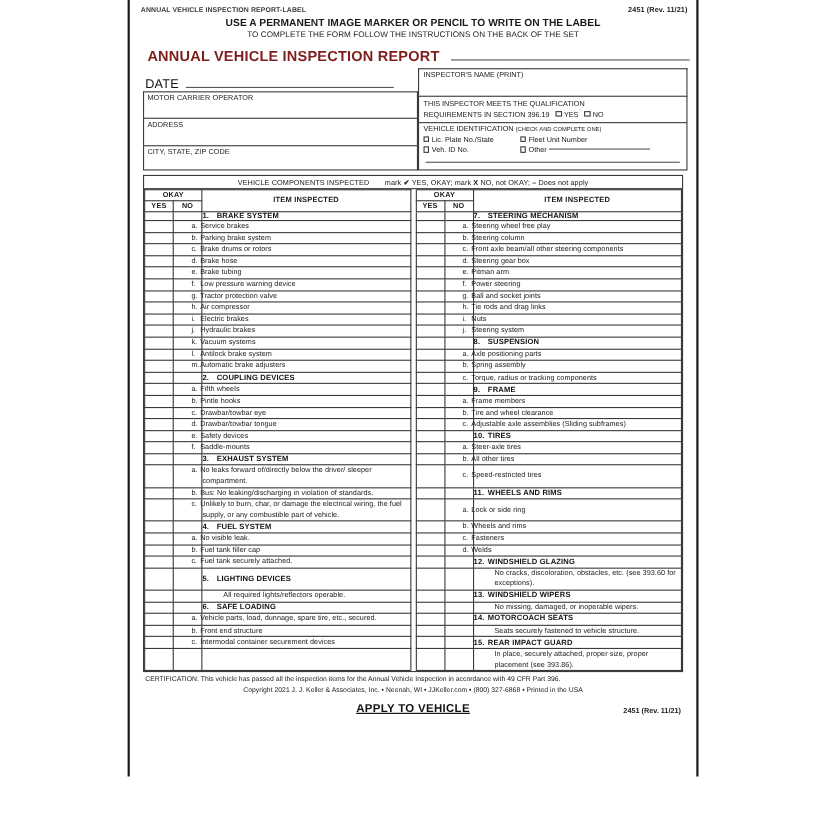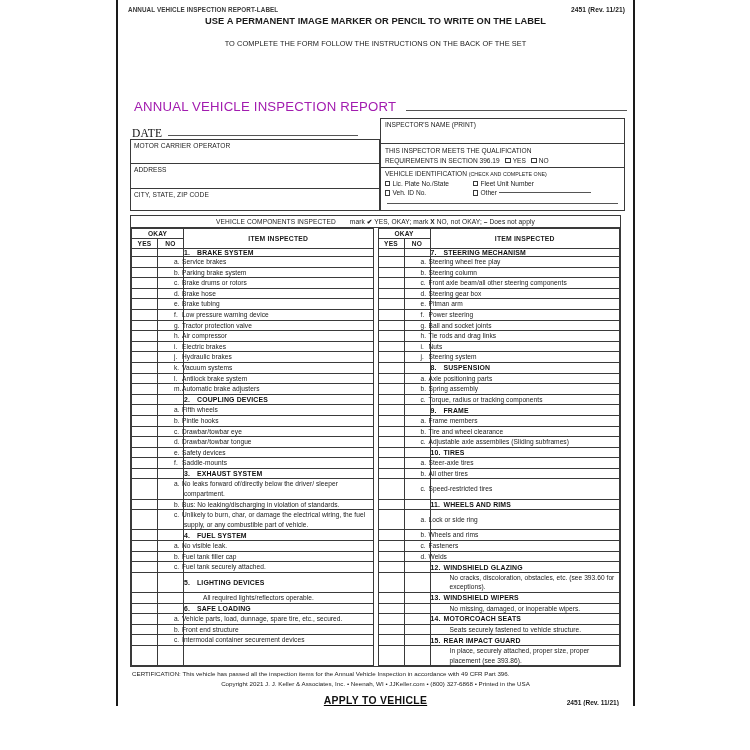--- a/index.html
+++ b/index.html
@@ -31,40 +31,40 @@
     letter-spacing: 0.1px;
     padding: 2px 2px 0 4px;
   }
   .tophead .rev { color: #1a1a1a; font-size: 6.6px; }
   .banner1 {
     text-align: center; font-size: 9.3px; font-weight: bold;
     color: #1a1a1a; margin-top: 3px; letter-spacing: .05px;
   }
   .banner2 {
     text-align: center; font-size: 7.4px; color: #1a1a1a;
-    margin-top: 13px; letter-spacing: .05px;
+    margin-top: 1px; letter-spacing: .05px;
   }
   .titlerow {
     display: flex; align-items: flex-end;
     margin-top: 7px; padding-left: 10px;
   }
   .bigtitle {
-    font-size: 13.2px; font-weight: normal; color: #a21caf;
-    letter-spacing: .2px; white-space: nowrap; margin-top: 44px;
+    font-size: 13.2px; font-weight: bold; color: #7f1d1d;
+    letter-spacing: .2px; white-space: nowrap;
   }
   .titleline { flex: 1; border-bottom: 1px solid #555; margin-left: 10px; margin-bottom: 3px; height: 1px;}
 
   
   .info {
     display: flex; margin-top: 4px; padding-left: 6px; padding-right: 2px;
   }
   .info .left { width: 50.5%; }
   .info .right { width: 49.5%; }
 
-  .daterow { display: flex; align-items: flex-end; height: 21px; padding-left: 2px; font-family: Liberation Serif, serif;}
+  .daterow { display: flex; align-items: flex-end; height: 21px; padding-left: 2px;}
   .datelabel { font-size: 11.5px; color: #111; letter-spacing: .2px;}
   .dateline { flex: 1; border-bottom: 1px solid #555; margin-left: 6px; margin-bottom: 3px; margin-right: 22px;}
 
   .cell {
     border: 1px solid #3a3a3a;
     padding: 2px 0 0 3px;
     font-size: 6.6px; color: #1a1a1a;
     letter-spacing: .1px;
   }
   .cell.mco  { height: 24px; border-bottom: none; }

